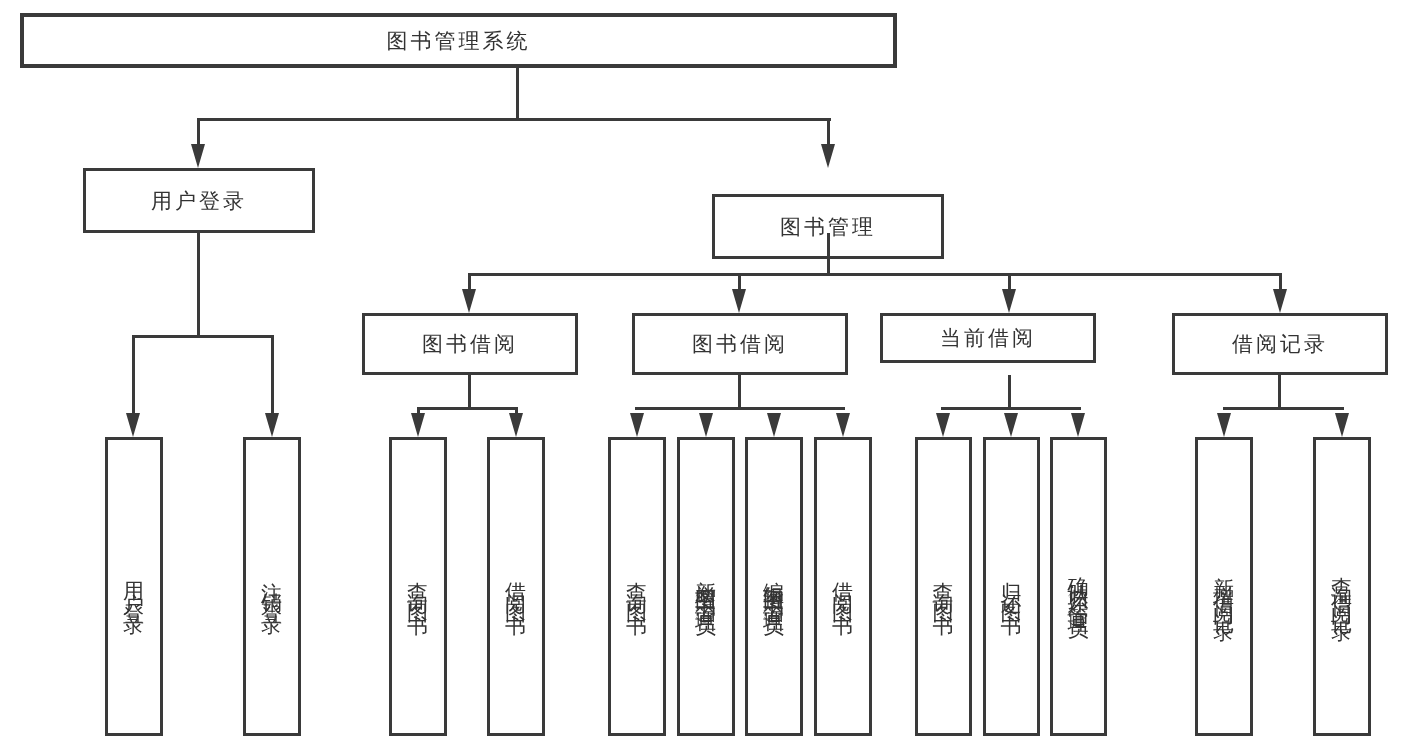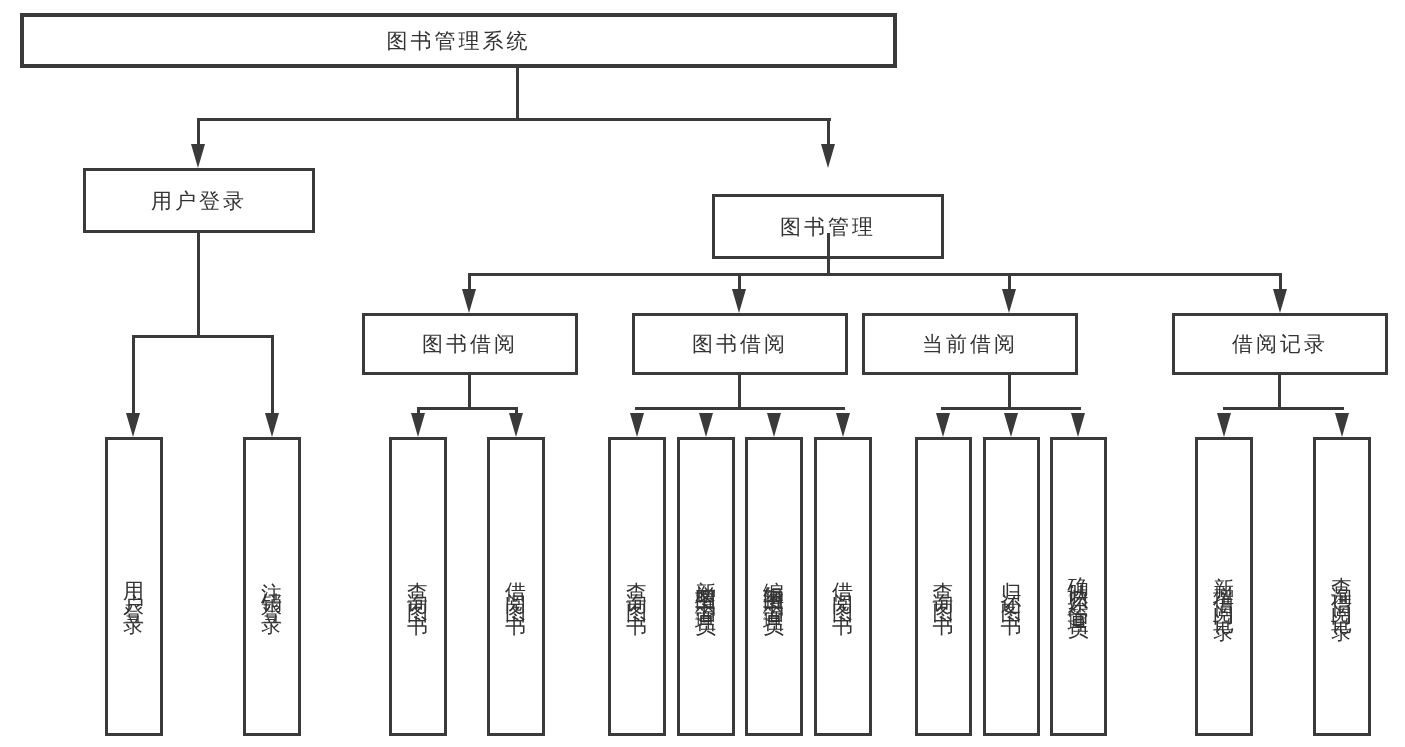--- a/index.html
+++ b/index.html
@@ -97,21 +97,21 @@
   <div class="ah" style="left:732px;  top:289px;"></div>
   <div class="ah" style="left:1002px; top:289px;"></div>
   <div class="ah" style="left:1273px; top:289px;"></div>
 
   <div class="node" style="left:362px; top:313px; width:216px; height:62px;">
     <span class="h-label">图书借阅</span>
   </div>
   <div class="node" style="left:632px; top:313px; width:216px; height:62px;">
     <span class="h-label">图书借阅</span>
   </div>
-  <div class="node" style="left:862px; top:313px; width:216px; height:62px;">
+  <div class="node" style="left:880px; top:313px; width:216px; height:50px;">
     <span class="h-label">当前借阅</span>
   </div>
   <div class="node" style="left:1172px; top:313px; width:216px; height:62px;">
     <span class="h-label">借阅记录</span>
   </div>
 
   <div class="vl" style="left:468px; top:375px; height:34px;"></div>
   <div class="hl" style="left:417px; top:407px; width:101px;"></div>
   <div class="vl" style="left:417px; top:407px; height:10px;"></div>
   <div class="vl" style="left:515px; top:407px; height:10px;"></div>

